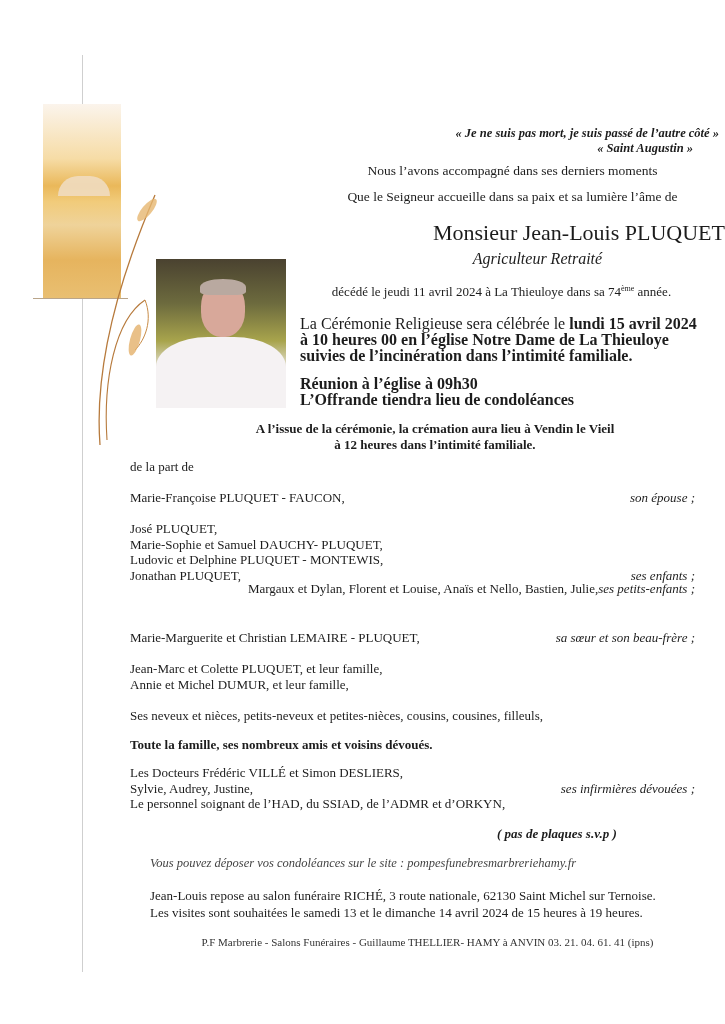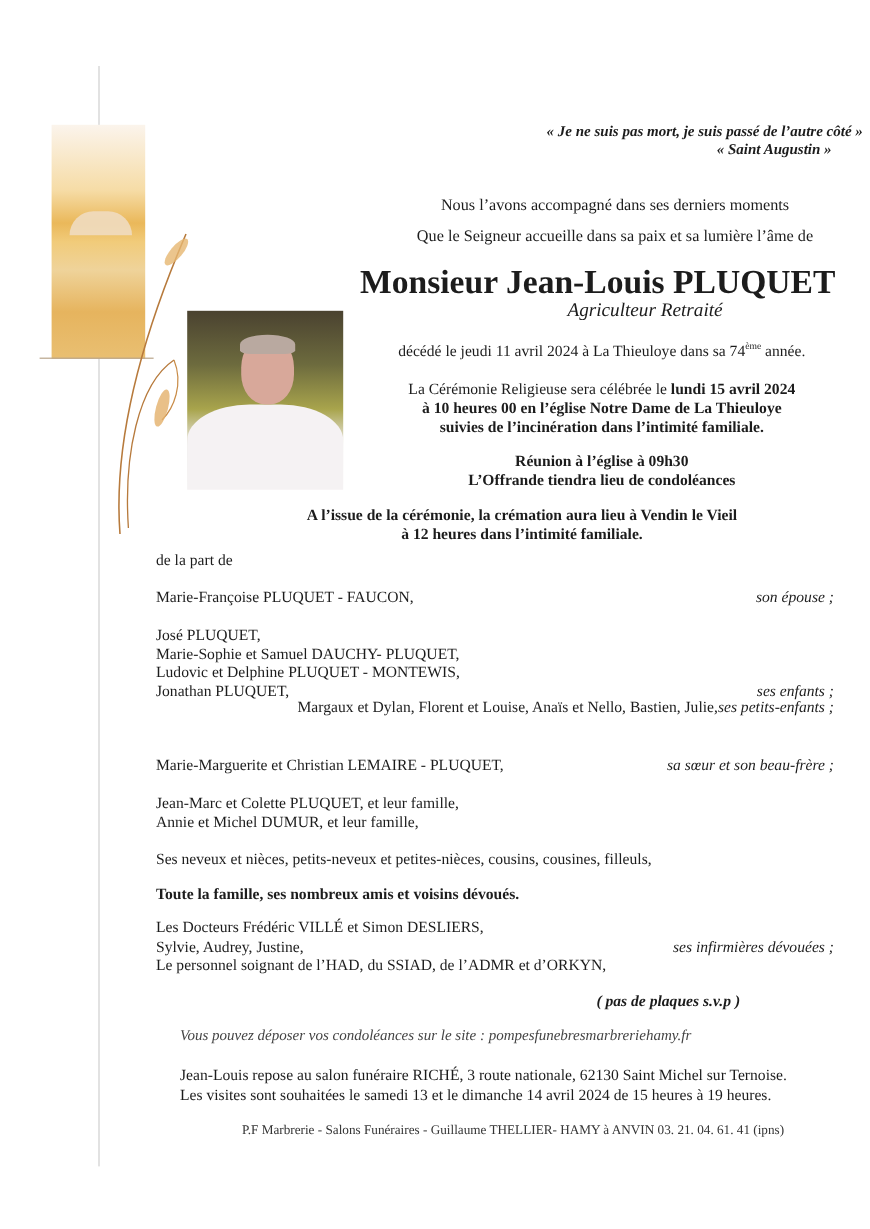--- a/index.html
+++ b/index.html
@@ -13,28 +13,28 @@
   .wheat-sun { left: 58px; top: 176px; width: 52px; height: 20px; border-radius: 52px 52px 0 0;
     background: #efdcc0; opacity: .9; }
   .photo { left: 156px; top: 259px; width: 130px; height: 149px; overflow: hidden;
     background: linear-gradient(180deg, #4a4230 0%, #6d6b3e 30%, #a8a44c 55%, #ece8e6 75%, #f7f4f4 100%); }
   .photo .head { position: absolute; left: 45px; top: 22px; width: 44px; height: 56px; border-radius: 45%;
     background: #d8a89a; }
   .photo .hair { position: absolute; left: 44px; top: 20px; width: 46px; height: 16px; border-radius: 50% 50% 20% 20%;
     background: #b9a9a0; }
   .photo .shirt { position: absolute; left: 0px; top: 78px; width: 130px; height: 75px; border-radius: 40% 40% 0 0;
     background: #f5f2f3; }
-  .quote { right: 6px; top: 102px; text-align: right; font-style: italic; font-weight: bold; font-size: 12.5px; line-height: 15px; }
+  .quote { right: 6px; top: 126px; text-align: right; font-style: italic; font-weight: bold; font-size: 12.5px; line-height: 15px; }
   .quote .l2 { padding-right: 26px; }
   .intro { left: 300px; width: 425px; text-align: center; font-size: 13.5px; }
-  .name { left: 300px; width: 425px; top: 220px; text-align: left; font-size: 28px; font-weight: bold; }
+  .name { left: 300px; width: 425px; top: 220px; text-align: right; font-size: 22px; font-weight: normal; }
   .job { left: 300px; width: 425px; top: 250px; text-align: center; font-size: 16px; font-style: italic; padding-left: 50px; box-sizing: border-box; }
   .deces { left: 289px; width: 425px; top: 284px; text-align: center; font-size: 13px; }
   .deces sup { font-size: 8px; }
-  .block { left: 289px; width: 425px; text-align: center; font-size: 13px; line-height: 16px; }
+  .block { left: 300px; width: 425px; font-size: 16px; line-height: 16px; }
   .block b, .bold { font-weight: bold; }
   .crem { left: 200px; width: 470px; top: 421px; text-align: center; font-size: 13px; font-weight: bold; line-height: 16px; }
   .list { left: 130px; width: 565px; font-size: 13px; line-height: 15.5px; }
   .row { display: flex; justify-content: space-between; }
   .rel { font-style: italic; text-align: right; white-space: nowrap; }
   .center { text-align: left; }
   .ital { font-style: italic; }
   .gray { color: #444; }
   .footer { left: 130px; width: 595px; top: 936px; text-align: center; font-size: 11px; color: #333; }
 </style>

